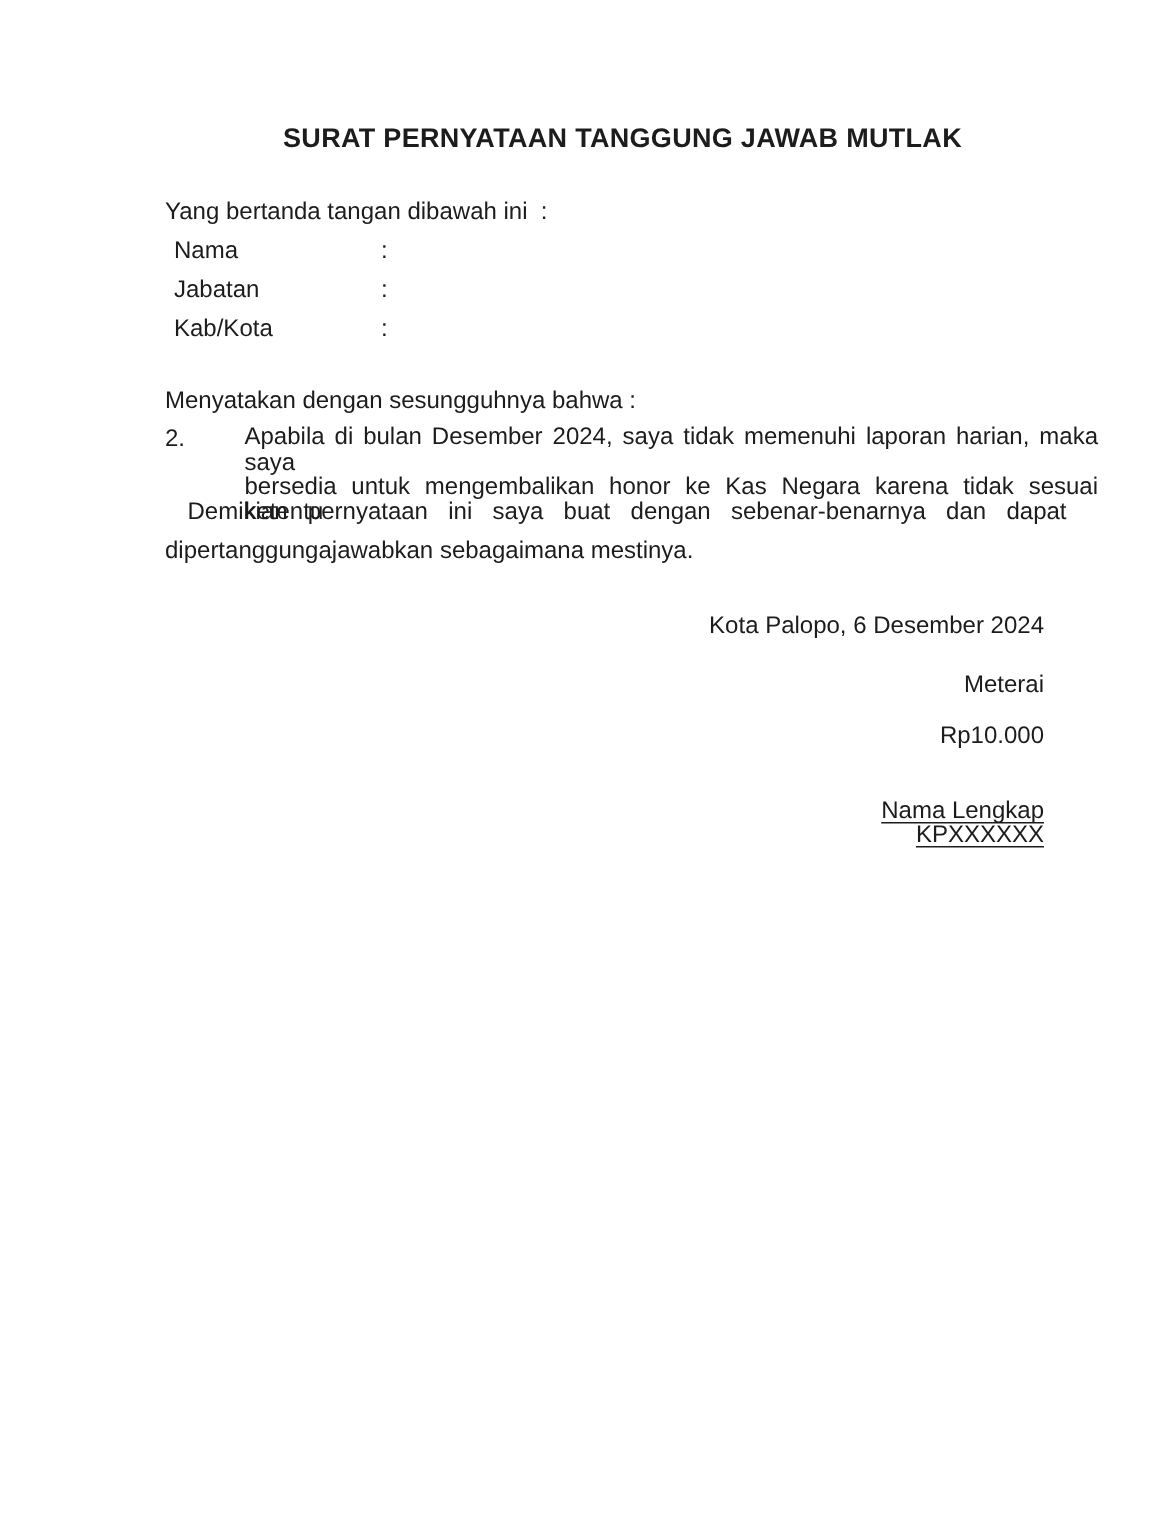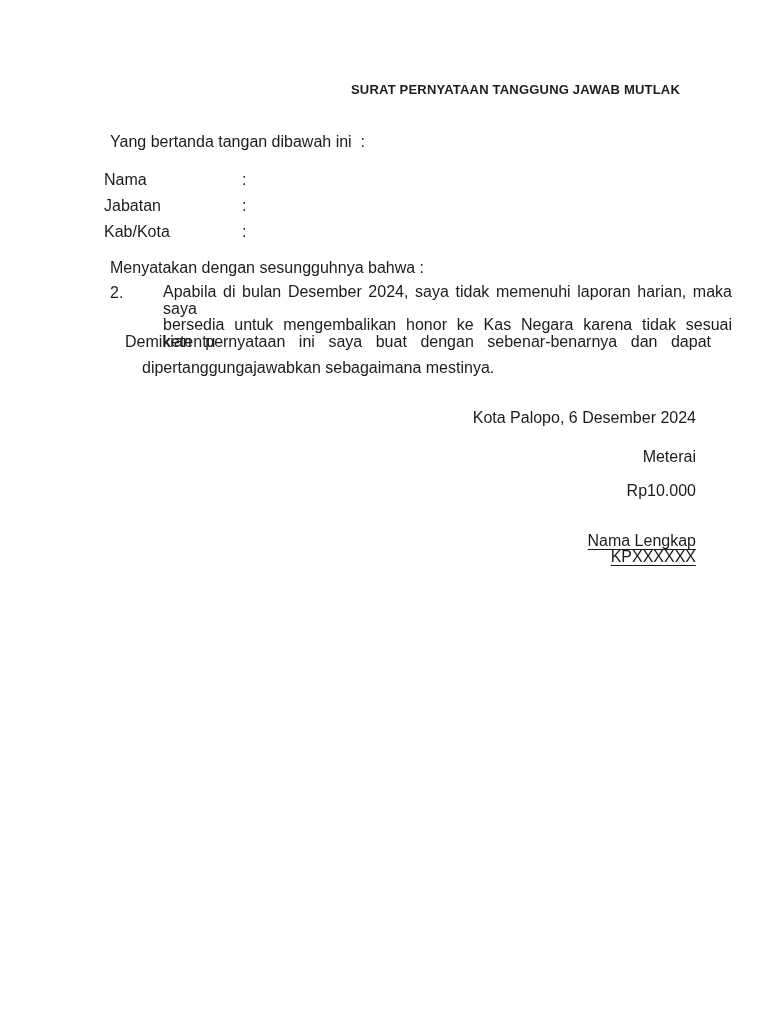--- a/index.html
+++ b/index.html
@@ -13,38 +13,38 @@
     height: 1024px;
     background: #ffffff;
     font-family: "Liberation Sans", sans-serif;
     font-size: 16px;
     color: #1c1c1c;
     overflow: hidden;
   }
   .abs { position: absolute; }
 
   .doc-title {
-    left: 94px;
+    left: 122px;
     top: 82px;
     width: 586px;
-    text-align: right;
+    text-align: center;
     font-weight: bold;
-    font-size: 13px;
+    font-size: 18px;
     letter-spacing: 0.2px;
     white-space: nowrap;
   }
 
   .intro-line {
     left: 110px;
     top: 133px;
     width: 586px;
     white-space: pre-wrap;
   }
 
-  .field-row { left: 104px; width: 586px; margin-top: 12px; }
+  .field-row { left: 116px; width: 586px; }
   .field-row .field-label {
     display: inline-block;
     width: 138px;
   }
   .row-nama    { top: 159px; }
   .row-jabatan { top: 185px; }
   .row-kabkota { top: 211px; }
 
   .lead-line {
     left: 110px;
@@ -70,21 +70,20 @@
   .closing-line-1 {
     left: 94px;
     top: 333px;
     width: 586px;
     margin-left: 31px;
   }
   .closing-line-2 {
     left: 110px;
     top: 359px;
     width: 586px;
-    margin-left: 32px;
   }
 
   .sig-line {
     left: 370px;
     width: 326px;
     text-align: right;
   }
   .sig-date    { top: 409px; }
   .sig-meterai { top: 448px; }
   .sig-rp      { top: 482px; }

